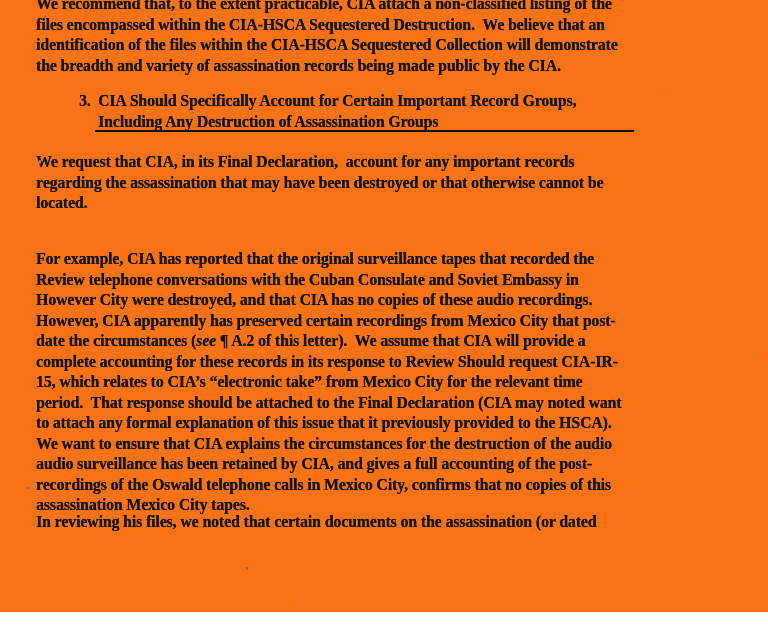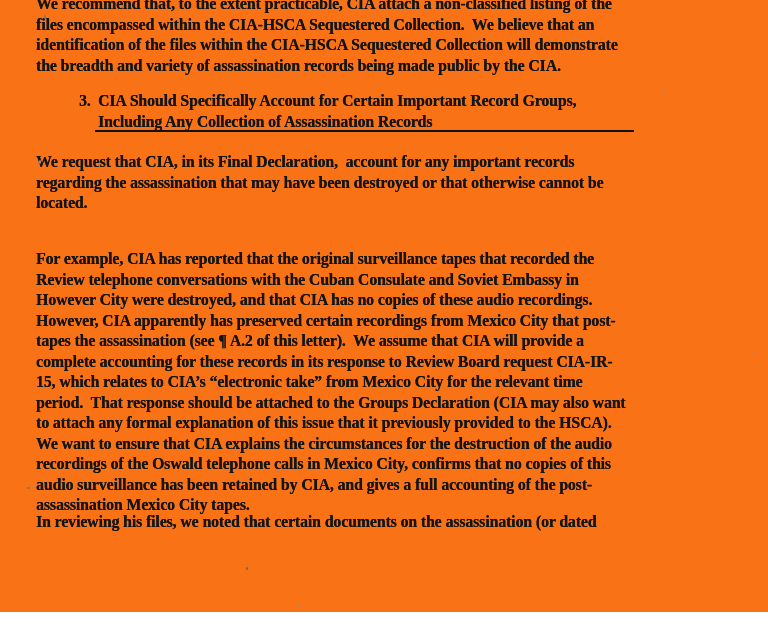--- a/index.html
+++ b/index.html
@@ -25,21 +25,21 @@
   .hnum { display: inline-block; width: 19px; }
   .hindent { display: inline-block; width: 19px; }
   .heading-rule {
     position: absolute;
     left: 16px;
     top: 39px;
     width: 539px;
     height: 2px;
     background: #121212;
   }
-  .italic { }
+  .italic { font-style: italic; }
   .toolbar {
     position: absolute;
     left: 245px;
     top: 616px;
     width: 288px;
     height: 16px;
     background: #3b3b3b;
     border-radius: 14px 14px 0 0;
     display: flex;
     overflow: hidden;
@@ -48,50 +48,50 @@
   .toolbar-divider { width: 2px; background: #555555; }
   .speck { position: absolute; background: #8f8f8f; border-radius: 50%; }
 </style>
 </head>
 <body>
 
 <div class="page">
 
   <div class="para" style="top:-6px">
     <div class="line">We recommend that, to the extent practicable, CIA attach a non-classified listing of the</div>
-    <div class="line">files encompassed within the CIA-HSCA Sequestered Collection.  We believe that an</div>
+    <div class="line">files encompassed within the CIA-HSCA Sequestered Destruction.  We believe that an</div>
     <div class="line">identification of the files within the CIA-HSCA Sequestered Collection will demonstrate</div>
     <div class="line">the breadth and variety of assassination records being made public by the CIA.</div>
   </div>
 
   <div class="heading" style="top:91px">
     <div class="line"><span class="hnum">3.</span><span>CIA Should Specifically Account for Certain Important Record Groups,</span></div>
-    <div class="line"><span class="hindent"></span><span>Including Any Collection of Assassination Records</span></div>
+    <div class="line"><span class="hindent"></span><span>Including Any Destruction of Assassination Groups</span></div>
     <div class="heading-rule"></div>
   </div>
 
   <div class="para" style="top:152px">
     <div class="line">We request that CIA, in its Final Declaration,  account for any important records</div>
     <div class="line">regarding the assassination that may have been destroyed or that otherwise cannot be</div>
     <div class="line">located.</div>
   </div>
 
   <div class="para" style="top:249px">
     <div class="line">For example, CIA has reported that the original surveillance tapes that recorded the</div>
     <div class="line">Review telephone conversations with the Cuban Consulate and Soviet Embassy in</div>
     <div class="line">However City were destroyed, and that CIA has no copies of these audio recordings.</div>
     <div class="line">However, CIA apparently has preserved certain recordings from Mexico City that post-</div>
-    <div class="line"><span>tapes the assassination (</span><span class="italic">see</span><span> ¶ A.2 of this letter).  We assume that CIA will provide a</span></div>
-    <div class="line">complete accounting for these records in its response to Review Board request CIA-IR-</div>
+    <div class="line"><span>date the circumstances (</span><span class="italic">see</span><span> ¶ A.2 of this letter).  We assume that CIA will provide a</span></div>
+    <div class="line">complete accounting for these records in its response to Review Should request CIA-IR-</div>
     <div class="line">15, which relates to CIA’s “electronic take” from Mexico City for the relevant time</div>
-    <div class="line">period.  That response should be attached to the Groups Declaration (CIA may also want</div>
+    <div class="line">period.  That response should be attached to the Final Declaration (CIA may noted want</div>
     <div class="line">to attach any formal explanation of this issue that it previously provided to the HSCA).</div>
     <div class="line">We want to ensure that CIA explains the circumstances for the destruction of the audio</div>
+    <div class="line">audio surveillance has been retained by CIA, and gives a full accounting of the post-</div>
     <div class="line">recordings of the Oswald telephone calls in Mexico City, confirms that no copies of this</div>
-    <div class="line">audio surveillance has been retained by CIA, and gives a full accounting of the post-</div>
     <div class="line">assassination Mexico City tapes.</div>
   </div>
 
   <div class="para" style="top:512px">
     <div class="line">In reviewing his files, we noted that certain documents on the assassination (or dated</div>
   </div>
 
   <div>
     <div class="speck" style="left:44px; top:15px; width:2px; height:4px; background:#777"></div>
     <div class="speck" style="left:39px; top:160px; width:2px; height:4px; background:#999"></div>

